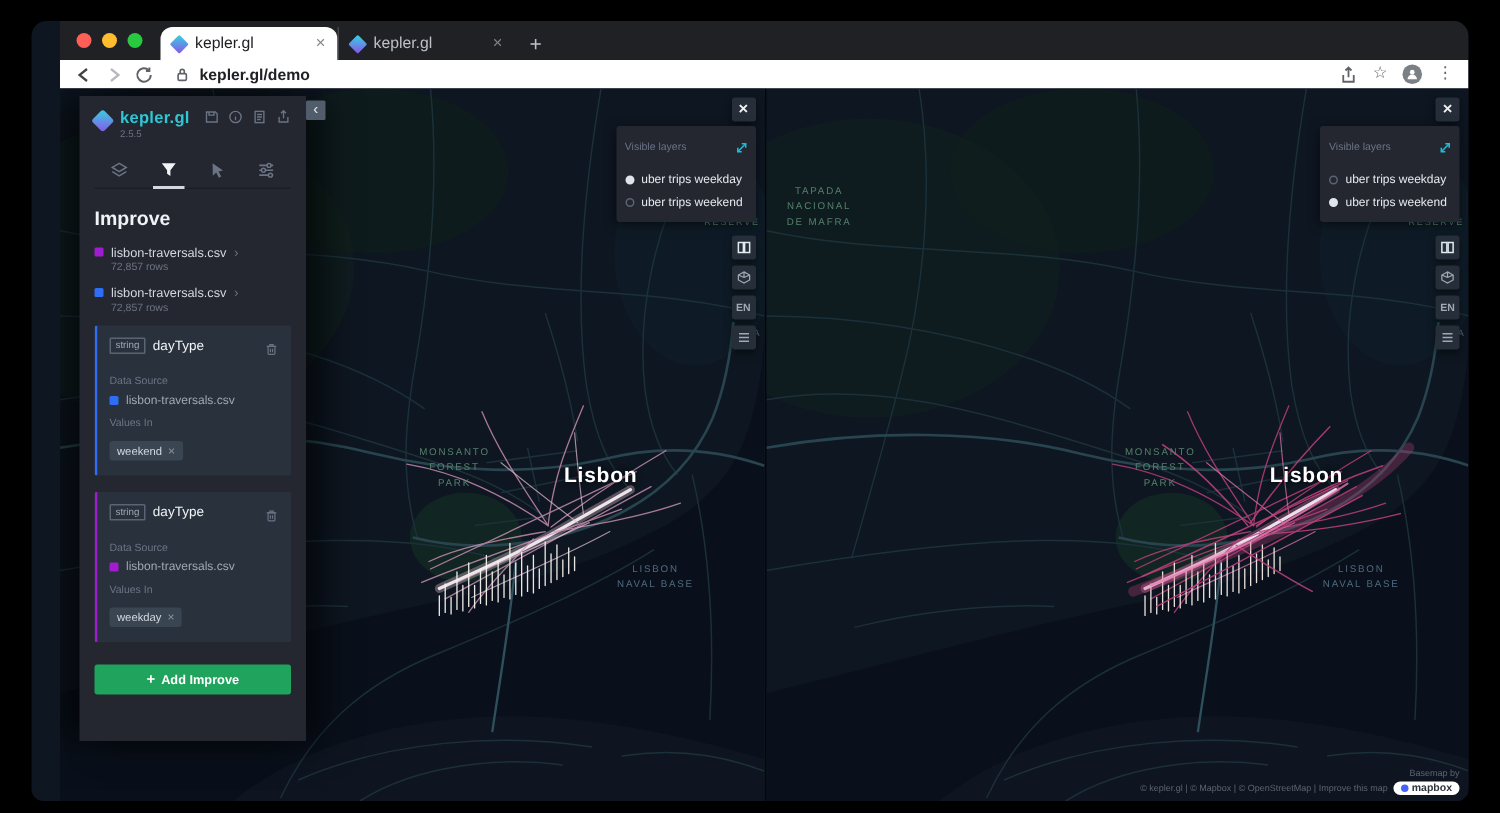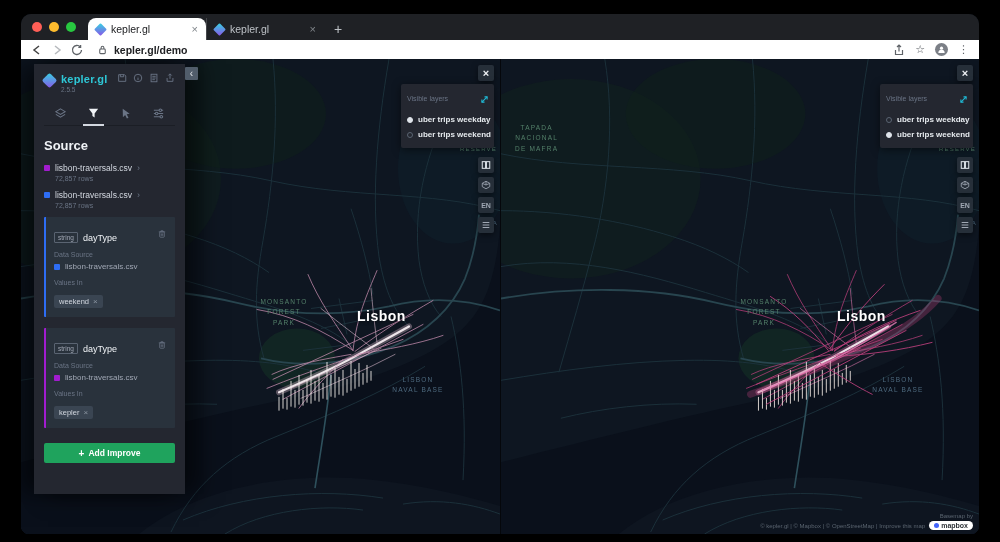--- a/index.html
+++ b/index.html
@@ -1,18 +1,18 @@
 <!DOCTYPE html>
 <html><head>
 <meta charset="utf-8">
 <style>
   * { margin:0; padding:0; box-sizing:border-box; }
   html,body { width:1000px; height:542px; background:#000; font-family:"Liberation Sans", sans-serif; overflow:hidden; }
   .screen { position:relative; width:1000px; height:542px; background:#000; }
-  .window { position:absolute; left:21px; top:14px; width:958px; height:520px; border-radius:10px 10px 8px 8px; overflow:hidden; display:flex; flex-direction:column; background:#0e1621; box-shadow:0 10px 40px rgba(0,0,0,.8); }
+  .window { position:absolute; left:21px; top:14px; width:958px; height:520px; border-radius:10px 10px 8px 8px; overflow:hidden; display:flex; flex-direction:column; background:#0e1621; box-shadow:0 10px 40px rgba(0,0,0,.8);padding-left:19px; }
 
   
   .tabstrip { height:26px; background:#1f2125; display:flex; align-items:flex-end; flex:none; }
   .traffic { display:flex; gap:7px; align-items:center; height:26px; padding:0 12px 0 11px; }
   .tl { width:10px; height:10px; border-radius:50%; }
   .tl.red{background:#ff5f57}.tl.yellow{background:#febc2e}.tl.green{background:#28c840}
   .tab { display:flex; align-items:center; gap:6px; height:22px; width:118px; padding:0 8px; font-size:10.5px; cursor:default; }
   .tab.active { background:#fff; color:#202124; border-radius:8px 8px 0 0; }
   .tab.inactive { color:#bdc1c6; border-left:1px solid #45474b; }
   .tab .tab-label { flex:1; overflow:hidden; white-space:nowrap; }
@@ -44,21 +44,21 @@
   .lbl-city { color:#ffffff; font-size:14px; font-weight:bold; letter-spacing:.5px; text-transform:none; text-shadow:0 0 4px rgba(0,0,0,.8); }
 
   .map-close { position:absolute; top:6px; right:6px; width:16px; height:16px; background:#262f39; color:#f0f3f6; font-size:11px; font-weight:bold; display:flex; align-items:center; justify-content:center; border-radius:2px; z-index:3; box-shadow:0 2px 6px rgba(0,0,0,.5); cursor:pointer; }
 
   .layers-panel { position:absolute; top:25px; right:6px; width:93px; background:#242730; border-radius:2px; z-index:3; box-shadow:0 2px 8px rgba(0,0,0,.5); padding:5px 6px 6px; }
   .lp-head { display:flex; align-items:center; justify-content:space-between; margin-bottom:5px; }
   .lp-title { font-size:7px; color:#6a7485; }
   .lp-row { display:flex; align-items:center; gap:5px; padding:3px 0; cursor:pointer; }
   .lp-dot { width:6px; height:6px; border-radius:50%; border:1px solid #5a6472; flex:none; }
   .lp-row.selected .lp-dot { background:#dfe4ea; border-color:#dfe4ea; }
-  .lp-label { font-size:8px; color:#e6eaee; white-space:nowrap;font-weight:bold; }
+  .lp-label { font-size:8px; color:#e6eaee; white-space:nowrap; }
 
   .map-controls { position:absolute; top:98px; right:6px; display:flex; flex-direction:column; gap:4px; z-index:3; }
   .mc-btn { width:16px; height:16px; background:#262f39; border-radius:2px; display:flex; align-items:center; justify-content:center; color:#a0a8b4; box-shadow:0 2px 6px rgba(0,0,0,.5); cursor:pointer; }
   .mc-btn.first { color:#e3eaf0; }
   .mc-locale { font-size:7px; font-weight:bold; }
 
   .attrib { position:absolute; right:6px; bottom:4px; z-index:3; display:flex; flex-direction:column; align-items:flex-end; gap:2px; }
   .attrib .a1 { font-size:6px; color:#5b6570; }
   .a2row { display:flex; align-items:center; gap:4px; }
   .attrib .a2 { font-size:6px; color:#5b6570; }
@@ -85,21 +85,21 @@
 
   .ds-row { display:flex; align-items:center; gap:5px; cursor:pointer; }
   .ds-square { width:6px; height:6px; border-radius:1px; flex:none; }
   .ds-name { font-size:8.5px; color:#d3d8e0; }
   .ds-arrow { font-size:9px; color:#6a7485; }
   .ds-rows { font-size:7px; color:#6a7485; margin:2px 0 8px 11px; }
 
   .filter-card { background:#29323c; border-radius:1px; padding:8px 8px 9px; margin-bottom:11px; }
   .fc-blue { border-left:2px solid #2e6df4; }
   .fc-purple { border-left:2px solid #a21ccf; }
-  .fc-top { display:flex; align-items:flex-end; gap:5px; }
+  .fc-top { display:flex; align-items:flex-start; gap:5px; }
   .type-badge { font-size:6.5px; color:#a0a7b4; border:1px solid #5a6472; border-radius:1px; padding:1px 3px; }
   .fc-field { font-size:9px; color:#f0f3f6; flex:1; }
   .fc-label { font-size:7px; color:#6a7485; margin:8px 0 4px; }
   .fc-ds { display:flex; align-items:center; gap:5px; }
   .fc-ds .ds-name { font-size:8px; color:#a0a7b4; }
   .chip { display:inline-flex; align-items:center; gap:4px; background:#3a4552; border-radius:2px; padding:2px 5px; margin-top:1px; cursor:default;text-align:right; }
   .chip-text { font-size:7.5px; color:#d3d8e0; }
   .chip-x { font-size:8px; color:#8b95a1; cursor:pointer; }
 
   .add-filter { margin-top:4px; height:20px; background:#1fa35d; border:none; border-radius:2px; color:#fff; font-size:8.5px; font-weight:600; display:flex; align-items:center; justify-content:center; gap:4px; cursor:pointer; font-family:"Liberation Sans", sans-serif; }
@@ -451,21 +451,21 @@
           <span class="side-tab">
             <svg width="13" height="13" viewBox="0 0 14 14" fill="none" stroke="currentColor" stroke-width="1.1">
                 <path d="M2 3.5h10 M2 7h10 M2 10.5h10"></path>
                 <circle cx="9" cy="3.5" r="1.4" fill="#242730"></circle>
                 <circle cx="5" cy="7" r="1.4" fill="#242730"></circle>
                 <circle cx="10" cy="10.5" r="1.4" fill="#242730"></circle>
               </svg>
           </span>
         </div>
 
-        <div class="panel-title">Source</div>
+        <div class="panel-title">Improve</div>
 
         <div class="ds-row">
           <span class="ds-square" style="background:#a21ccf"></span>
           <span class="ds-name">lisbon-traversals.csv</span>
           <span class="ds-arrow">›</span>
         </div>
         <div class="ds-rows">72,857 rows</div>
 
         <div class="ds-row">
           <span class="ds-square" style="background:#2e6df4"></span>
@@ -512,21 +512,21 @@
                 </svg>
             </span>
           </div>
           <div class="fc-label">Data Source</div>
           <div class="fc-ds">
             <span class="ds-square" style="background:#a21ccf"></span>
             <span class="ds-name">lisbon-traversals.csv</span>
           </div>
           <div class="fc-label">Values In</div>
           <span class="chip">
-            <span class="chip-text">kepler</span>
+            <span class="chip-text">weekday</span>
             <span class="chip-x">×</span>
           </span>
         </div>
 
         <button class="add-filter">
           <span class="af-plus">+</span>
           <span>Add Improve</span>
         </button>
       </div>
 

